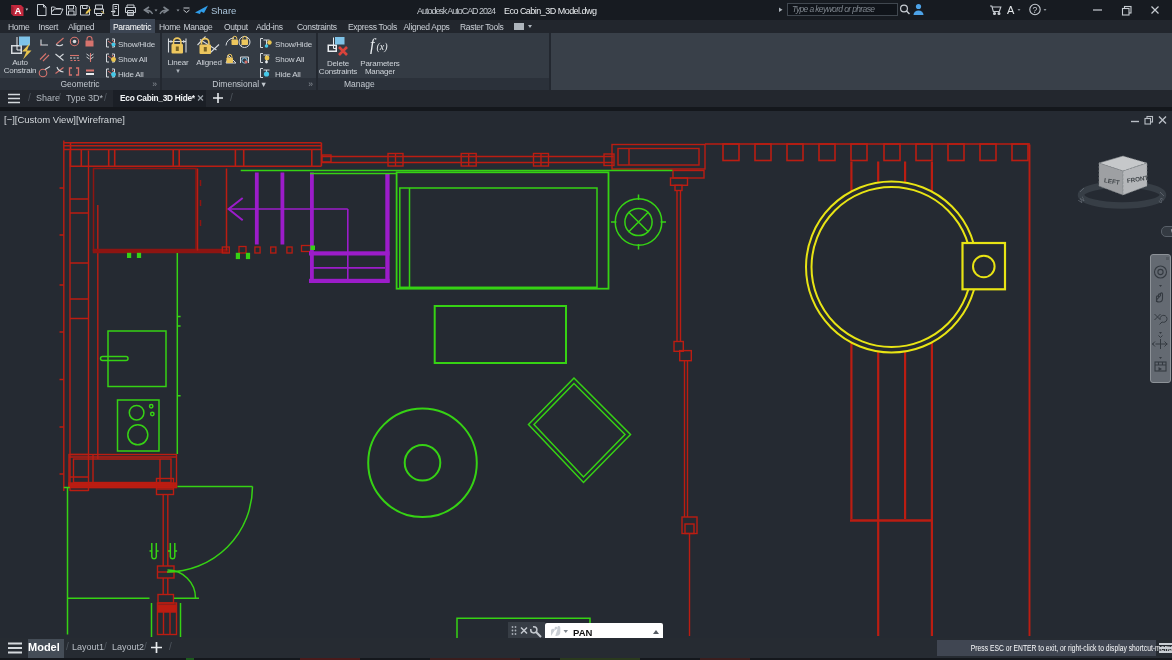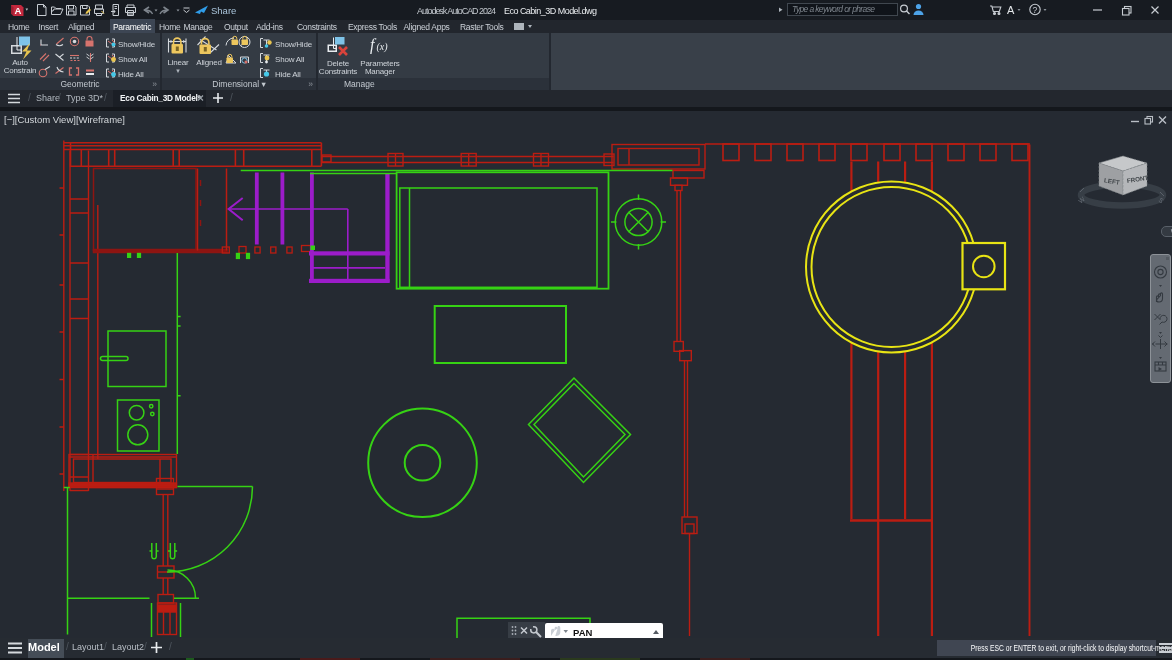--- a/index.html
+++ b/index.html
@@ -265,21 +265,21 @@
   <div id="filetabs">
     <svg class="abs" width="30" height="17" style="left:0;top:0">
       <path d="M8 4.5 h12 M8 8.5 h12 M8 12.5 h12" stroke="#d5d9dd" stroke-width="1.7"></path>
     </svg>
     <span class="fslash" style="left:28px">/</span>
     <span class="ft" style="left:36px">Share</span>
     <span class="fslash" style="left:58px">/</span>
     <span class="ft" style="left:66px">Type 3D*</span>
     <span class="fslash" style="left:104px">/</span>
     <div class="abs" style="left:113px;top:0px;width:93px;height:17px;background:#1b1f26"></div>
-    <span class="ft" style="left:120px;color:#f2f4f6;font-weight:bold;font-size:8.3px;letter-spacing:-0.25px">Eco Cabin_3D Model*</span>
+    <span class="ft" style="left:120px;color:#f2f4f6;font-weight:bold;font-size:8.3px;letter-spacing:-0.25px">Eco Cabin_3D Hide*</span>
     <svg class="abs" width="10" height="17" style="left:196px;top:0">
       <path d="M2 5.5 l5 5 m0 -5 l-5 5" stroke="#9aa1a8" stroke-width="1.2"></path>
     </svg>
     <svg class="abs" width="16" height="17" style="left:211px;top:0">
       <path d="M7 3 v10 M2 8 h10" stroke="#e8ebee" stroke-width="1.6"></path>
     </svg>
     <span class="fslash" style="left:230px">/</span>
   </div>
   <div id="ftsep"></div>
   <div id="canvas">

